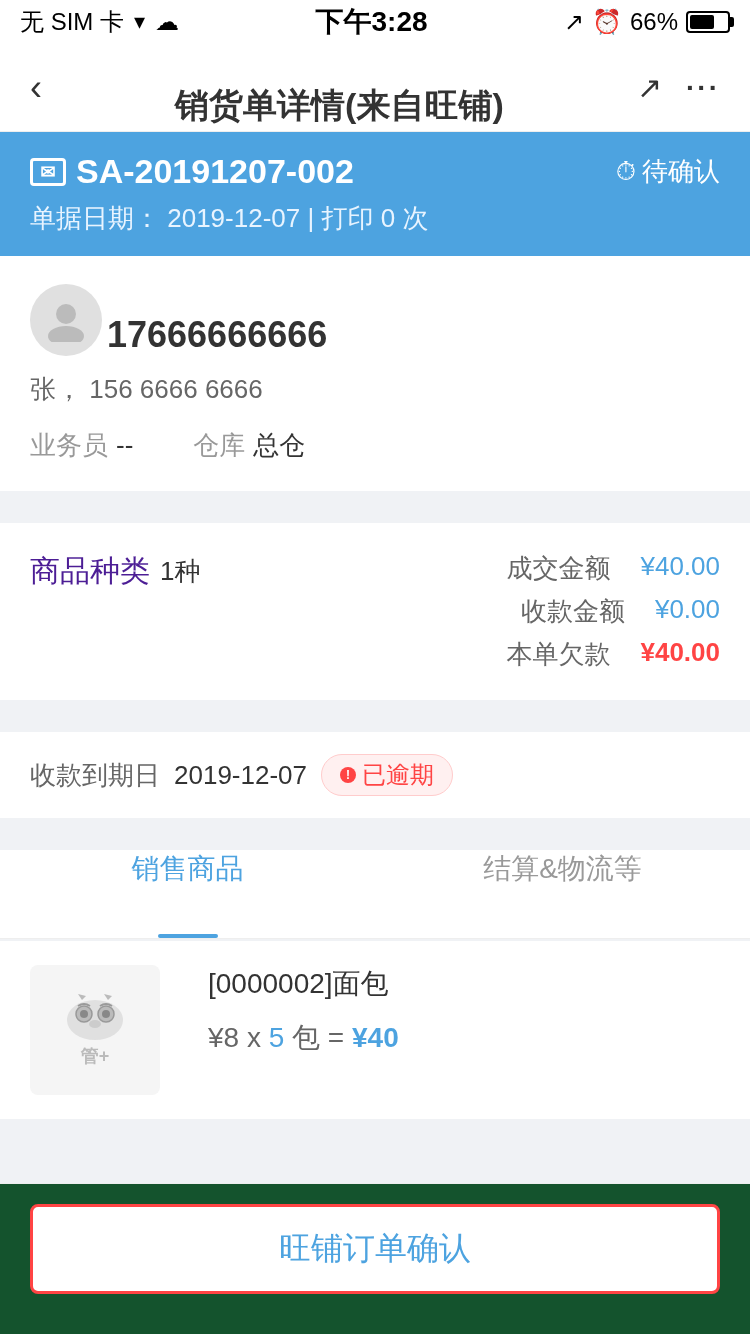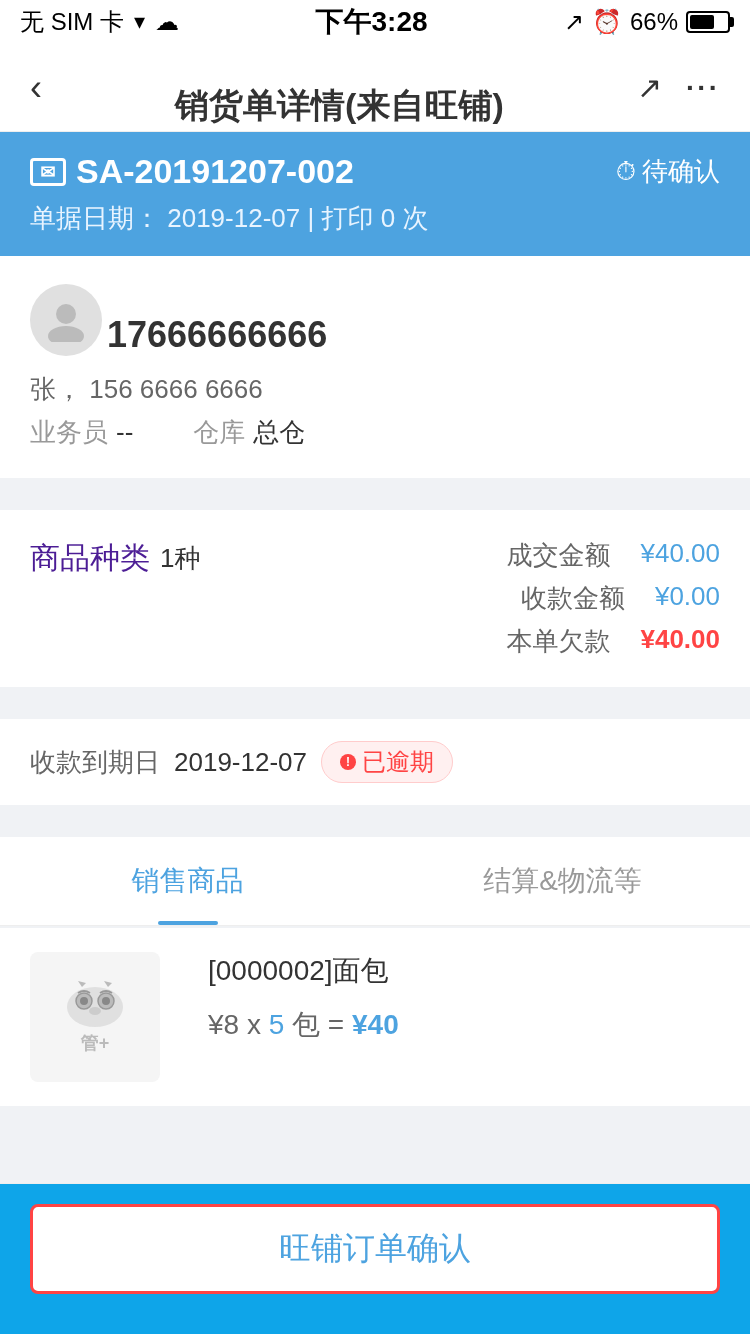--- a/index.html
+++ b/index.html
@@ -117,21 +117,21 @@
       font-size: 36px; color: #999;
     }
     .customer-phone {
       font-size: 36px;
       font-weight: 600;
       color: #333;
     }
     .customer-info {
       font-size: 26px;
       color: #666;
-      margin-bottom: 8px;
+      margin-bottom: 21px;
     }
     .customer-meta {
       display: flex;
       gap: 60px;
       font-size: 26px;
       color: #666;
     }
     .meta-item { display: flex; gap: 8px; align-items: center; }
     .meta-label { color: #999; }
     .meta-value { color: #333; }
@@ -193,21 +193,21 @@
       display: flex;
       width: 750px;
       border-bottom: 1px solid #eee;
     }
     .tab-item {
       flex: 1;
       height: 88px;
       display: flex;
       flex-direction: column;
       align-items: center;
-      justify-content: center;
+      justify-content: flex-start;
       font-size: 28px;
       color: #999;
       cursor: pointer;
       position: relative;
     }
     .tab-item.active { color: #4da3e0; }
     .tab-indicator {
       position: absolute;
       bottom: 0;
       left: 50%;
@@ -248,21 +248,21 @@
     .product-price { font-size: 28px; color: #666; }
     .product-price .qty { color: #4da3e0; }
     .product-price .total { color: #4da3e0; font-weight: 600; }
 
     
     .bottom-area {
       position: fixed;
       bottom: 0;
       left: 0;
       width: 750px;
-      background: #0ea5e9;
+      background: #14532d;
       padding: 20px 30px 40px;
       border-top: 1px solid #eee;
     }
     .confirm-btn {
       width: 100%;
       height: 90px;
       background: #fff;
       border: 3px solid #ff4444;
       border-radius: 8px;
       font-size: 32px;

